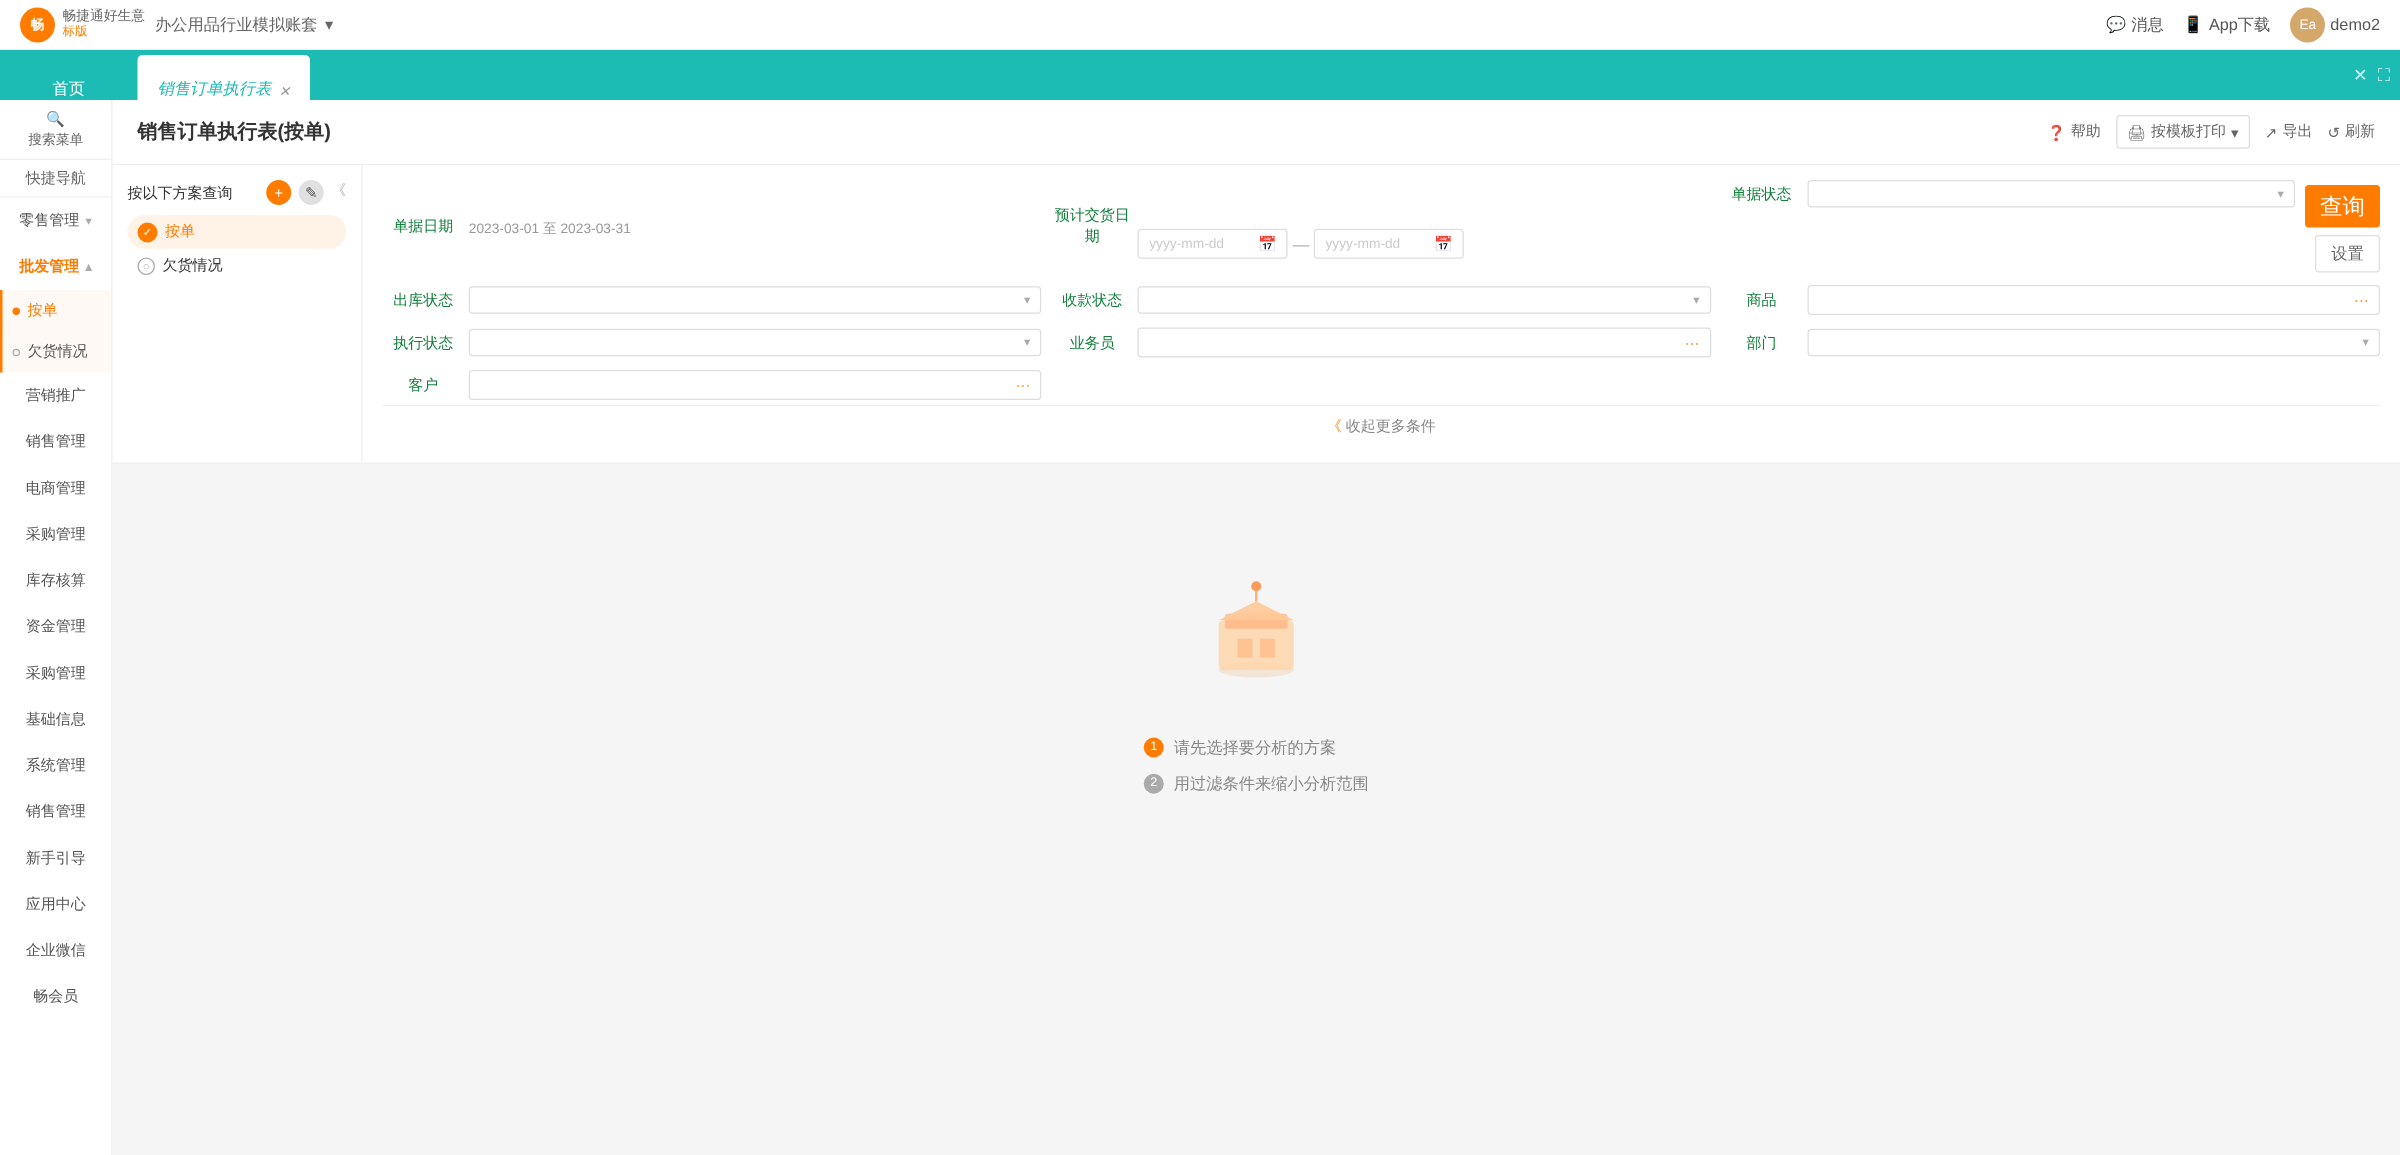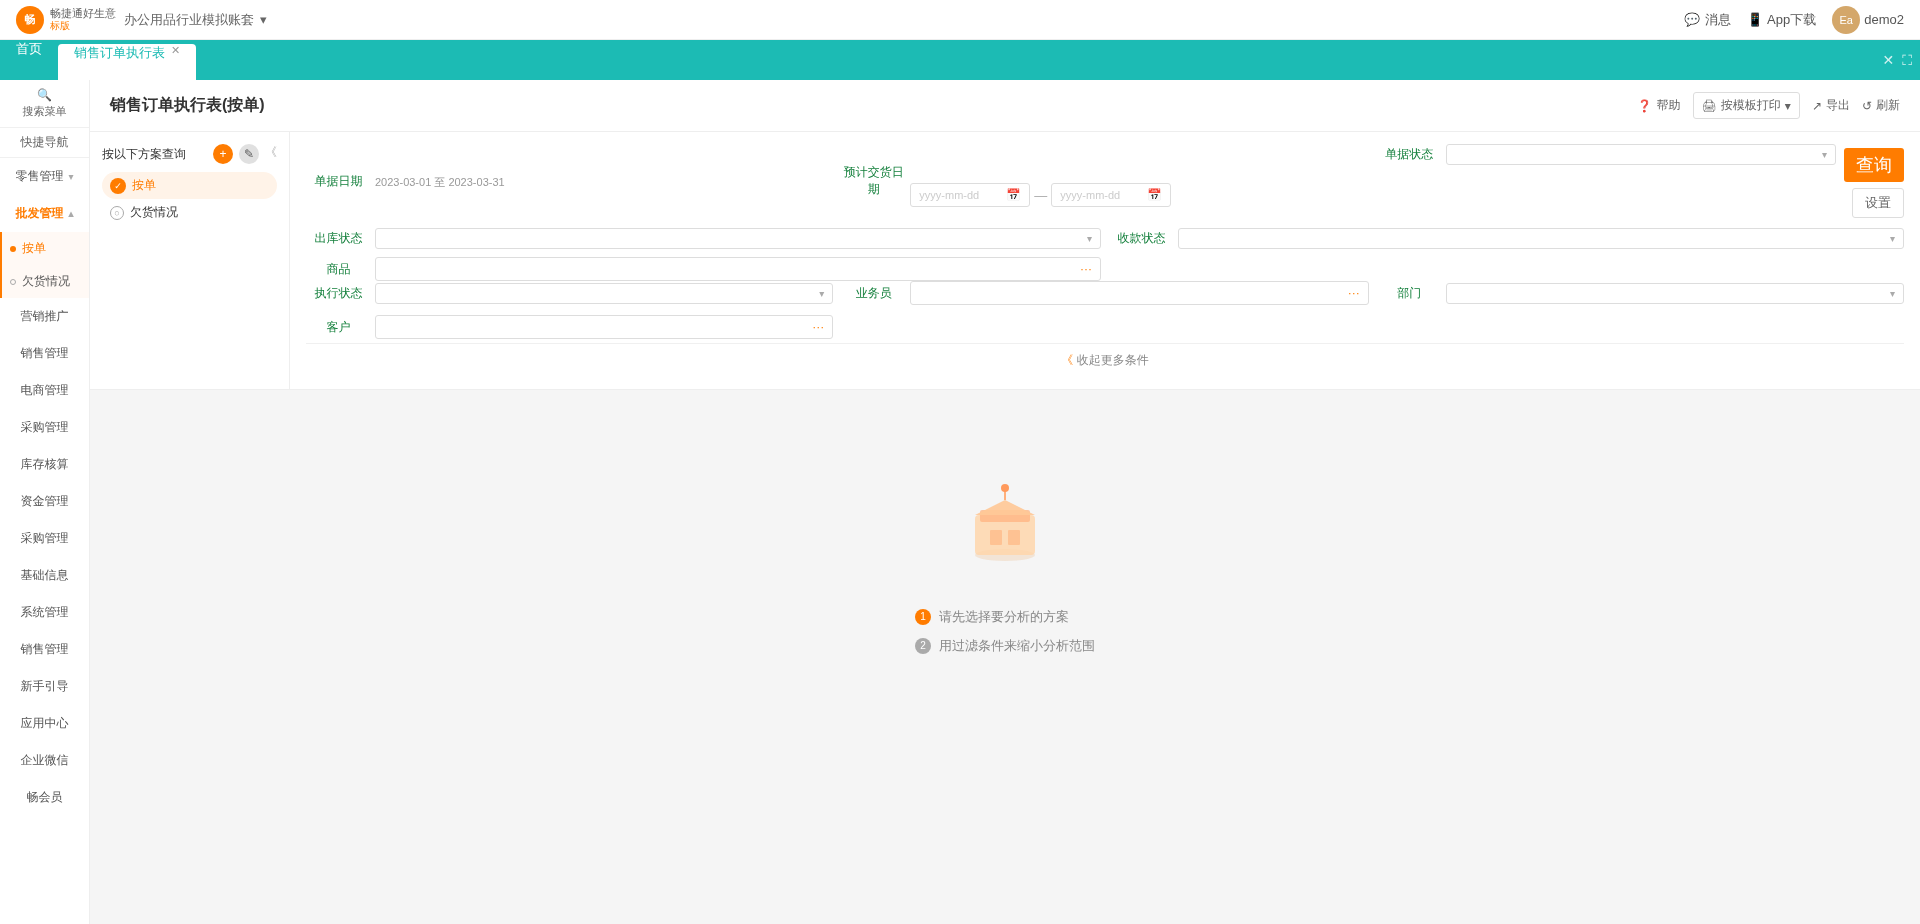--- a/index.html
+++ b/index.html
@@ -11,22 +11,22 @@
     .logo-area { display: flex; align-items: center; gap: 6px; }
     .logo-icon { width: 28px; height: 28px; background: #ff7c00; border-radius: 50%; display: flex; align-items: center; justify-content: center; color: white; font-size: 11px; font-weight: bold; }
     .logo-text { font-size: 11px; color: #666; line-height: 1.2; }
     .breadcrumb-area { display: flex; align-items: center; gap: 6px; color: #666; font-size: 13px; }
     .top-bar-right { display: flex; align-items: center; gap: 16px; color: #555; font-size: 13px; }
     .top-bar-btn { display: flex; align-items: center; gap: 4px; cursor: pointer; }
     .avatar { width: 28px; height: 28px; border-radius: 50%; background: #d4a76a; display: flex; align-items: center; justify-content: center; color: white; font-size: 11px; }
 
     
     .tab-bar { height: 40px; background: #1cbbb4; display: flex; align-items: stretch; flex-shrink: 0; }
-    .tab-item { display: flex; align-items: flex-start; padding: 0 16px; cursor: pointer; color: rgba(255,255,255,0.8); font-size: 13px; gap: 6px; }
-    .tab-item.active { background: #fff; color: #1cbbb4; border-radius: 4px 4px 0 0; margin-top: 4px; }
+    .tab-item { display: flex; align-items: flex-end; padding: 0 16px; cursor: pointer; color: rgba(255,255,255,0.8); font-size: 13px; gap: 6px; margin-left: 26px; }
+    .tab-item.active { background: #fff; color: #1cbbb4; border-radius: 4px 4px 0 0; margin-top: 4px; font-style: italic; }
     .tab-home { color: white; }
     .tab-close { font-size: 11px; color: #999; cursor: pointer; }
     .tab-controls { margin-left: auto; display: flex; align-items: center; padding-right: 8px; gap: 8px; }
     .tab-ctrl-btn { color: rgba(255,255,255,0.8); cursor: pointer; font-size: 14px; }
 
     
     .main-area { display: flex; flex: 1; overflow: hidden; }
 
     
     .sidebar { width: 90px; background: #fff; border-right: 1px solid #eee; display: flex; flex-direction: column; overflow-y: auto; flex-shrink: 0; }
@@ -292,21 +292,21 @@
                 <span class="select-arrow">▾</span>
               </div>
             </div>
             <div class="query-btns">
               <button class="action-btn-primary">查询</button>
               <button class="action-btn-secondary">设置</button>
             </div>
           </div>
         </div>
 
-        <div style="display:grid; grid-template-columns: 1fr 1fr; gap:8px; ">
+        <div style="display:grid; grid-template-columns: 1fr 1fr 1fr; gap:8px; margin-bottom:10px;">
           <div class="filter-item">
             <div class="filter-item-label">出库状态</div>
             <div class="select-field" style="flex:1;">
               <span></span>
               <span class="select-arrow">▾</span>
             </div>
           </div>
           <div class="filter-item">
             <div class="filter-item-label">收款状态</div>
             <div class="select-field" style="flex:1;">

